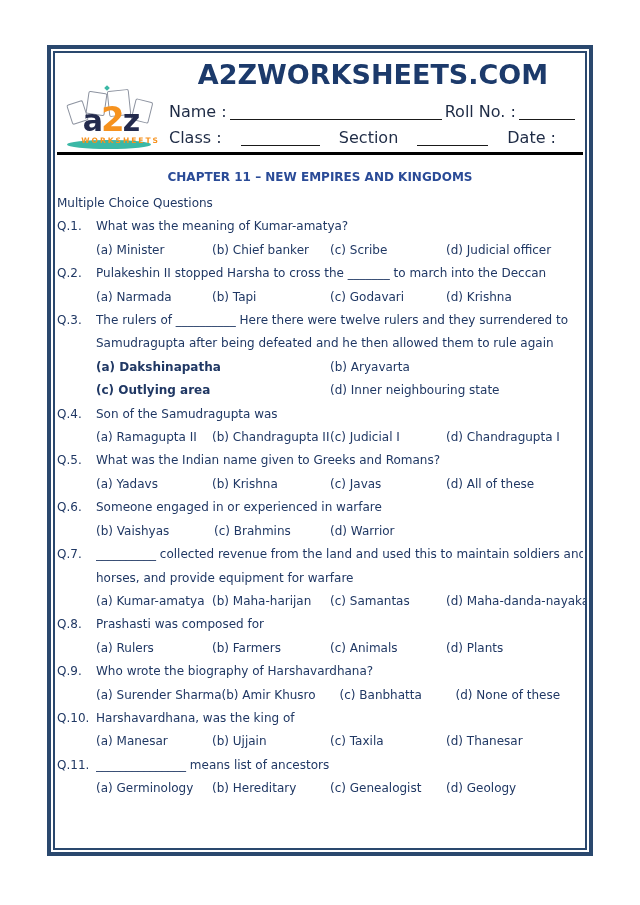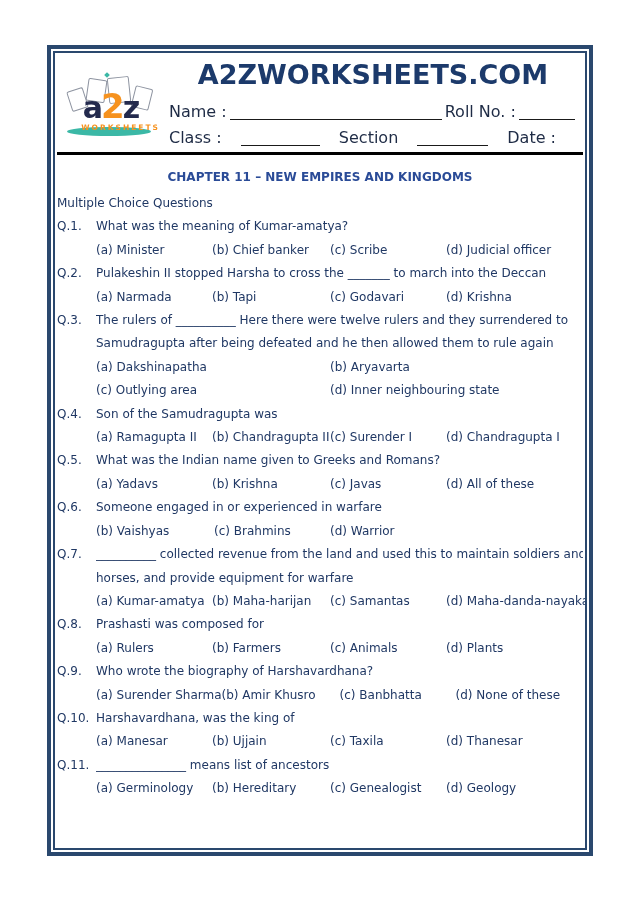--- a/index.html
+++ b/index.html
@@ -3,21 +3,21 @@
 <meta charset="utf-8">
 <style>
   * { margin:0; padding:0; box-sizing:border-box; }
   body { background:#ffffff; font-family:"DejaVu Sans", sans-serif; }
   .page { position:relative; width:640px; height:905px; background:#ffffff; overflow:hidden; }
   .frame { position:absolute; left:47px; top:45px; width:546px; height:811px; border:4px solid #2a486e; background:#ffffff; }
   .frame-inner { position:absolute; inset:2px; border:2px solid #2a486e; padding:0 2px; overflow:hidden; }
 
   
   .header { position:relative; height:99px; }
-  .logo { position:absolute; left:4px; top:24px; width:99px; height:68px; }
+  .logo { position:absolute; left:4px; top:37px; width:99px; height:68px; }
   .paper { position:absolute; background:#ffffff; border:1px solid #8d93a0; border-radius:2px; }
   .p1 { width:17px; height:21px; left:8px;  top:12px; transform:rotate(-18deg); }
   .p2 { width:19px; height:23px; left:26px; top:2px;  transform:rotate(8deg); }
   .p3 { width:22px; height:26px; left:47px; top:0px;  transform:rotate(-6deg); }
   .p4 { width:18px; height:22px; left:72px; top:10px; transform:rotate(14deg); }
   .sparkle { position:absolute; width:4px; height:4px; background:#3bb8a6; left:44px; top:-4px; transform:rotate(45deg); }
   .logo-swoosh { position:absolute; left:6px; bottom:9px; width:84px; height:9px; background:#3bb8a6; border-radius:50%; }
   .logo-text { position:relative; margin-top:14px; text-align:center; font-size:30px; font-weight:bold; letter-spacing:-2px; line-height:30px; color:#232a4d; }
   .logo-2 { color:#f6921e; font-size:34px; }
   .logo-word { position:relative; text-align:right; font-size:7.5px; font-weight:bold; letter-spacing:2px; color:#f6921e; margin-top:0px; }
@@ -33,21 +33,21 @@
 
   .divider { height:3px; background:#000000; }
 
   
   .chapter-title { text-align:center; font-size:12px; font-weight:bold; color:#2a4b97; margin:12px 0 5px 0; line-height:20px; }
   .qline { display:flex; line-height:23.4px; font-size:12px; color:#203864; white-space:nowrap; }
   .qnum { flex:0 0 39px; }
   .qtext { flex:1 1 auto; overflow:hidden; }
   .opt { display:inline-block; white-space:nowrap; }
   .o0 { min-width:116px; } .o1 { min-width:118px; } .o2 { min-width:116px; }
-  .ow { min-width:234px; }
+  .ow { min-width:234px;font-weight:bold; }
 </style>
 </head>
 <body>
 
 <div class="page">
   <div class="frame">
     <div class="frame-inner">
 
       <div class="header">
         <div class="logo">
@@ -130,21 +130,21 @@
             <span class="opt ">(d) Inner neighbouring state</span>
           </div>
           <div class="qline">
             <span class="qnum">Q.4.</span>
             <span class="qtext">Son of the Samudragupta was</span>
           </div>
           <div class="qline">
             <span class="qnum"></span>
             <span class="opt o0">(a) Ramagupta II</span>
             <span class="opt o1">(b) Chandragupta II</span>
-            <span class="opt o2">(c) Surender I</span>
+            <span class="opt o2">(c) Judicial I</span>
             <span class="opt o3">(d) Chandragupta I</span>
           </div>
           <div class="qline">
             <span class="qnum">Q.5.</span>
             <span class="qtext">What was the Indian name given to Greeks and Romans?</span>
           </div>
           <div class="qline">
             <span class="qnum"></span>
             <span class="opt o0">(a) Yadavs</span>
             <span class="opt o1">(b) Krishna</span>

